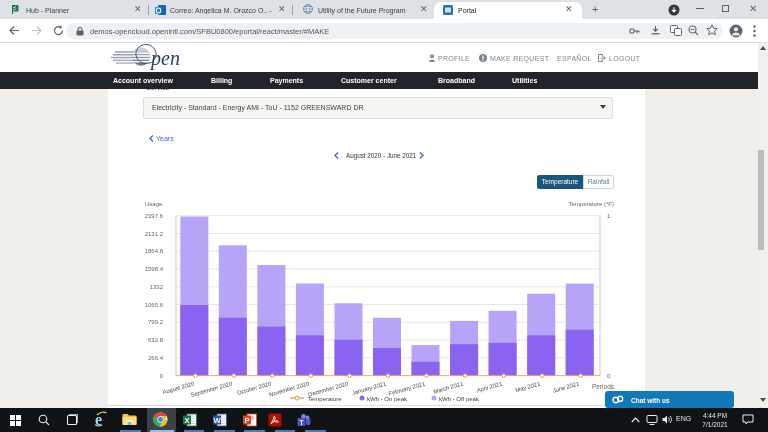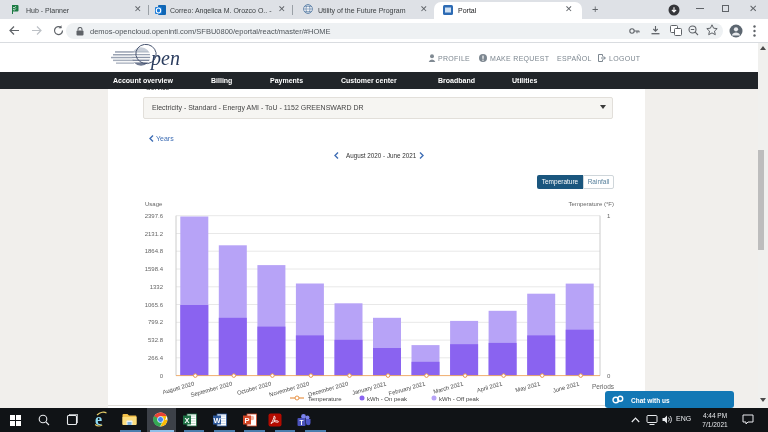--- a/index.html
+++ b/index.html
@@ -68,21 +68,21 @@
   <svg class="abs" style="left:53px;top:25px;" width="11" height="11" viewBox="0 0 11 11">
     <path d="M9.5 5.5 a4 4 0 1 1 -1.2-2.8" stroke="#5f6368" stroke-width="1.2" fill="none"></path>
     <path d="M8.5 0.2 v3 h-3 z" fill="#5f6368"></path>
   </svg>
 
   <div class="abs" style="left:66px;top:23px;width:657px;height:16px;background:#eef1f3;border-radius:8px;"></div>
   <svg class="abs" style="left:76px;top:27px;" width="8" height="9" viewBox="0 0 8 9">
     <rect x="0.5" y="3.5" width="7" height="5" rx="1" fill="#5f6368"></rect>
     <path d="M2 3.5 V2.5 a2 2 0 0 1 4 0 V3.5" stroke="#5f6368" stroke-width="1.1" fill="none"></path>
   </svg>
-  <div class="abs" style="left:90px;top:27px;font-size:7.5px;color:#50565c;">demos-opencloud.openintl.com/SFBU0800/eportal/react/master/#HOME</div>
+  <div class="abs" style="left:90px;top:27px;font-size:7.5px;color:#50565c;">demos-opencloud.openintl.com/SFBU0800/eportal/react/master/#MAKE</div>
 
   <svg class="abs" style="left:629px;top:27px;" width="11" height="8" viewBox="0 0 11 8">
     <circle cx="3" cy="4" r="2.2" fill="none" stroke="#5f6368" stroke-width="1.1"></circle>
     <path d="M5.2 4 h5 M8 4 v2.2 M10 4 v1.6" stroke="#5f6368" stroke-width="1.1" fill="none"></path>
   </svg>
   <svg class="abs" style="left:650px;top:25px;" width="11" height="11" viewBox="0 0 11 11">
     <path d="M5.5 1 v5 M3.3 4 L5.5 6.2 7.7 4" stroke="#5f6368" stroke-width="1.1" fill="none"></path>
     <path d="M1.5 8.7 h8" stroke="#5f6368" stroke-width="1.3"></path>
   </svg>
   <svg class="abs" style="left:670px;top:25px;" width="12" height="11" viewBox="0 0 12 11">

